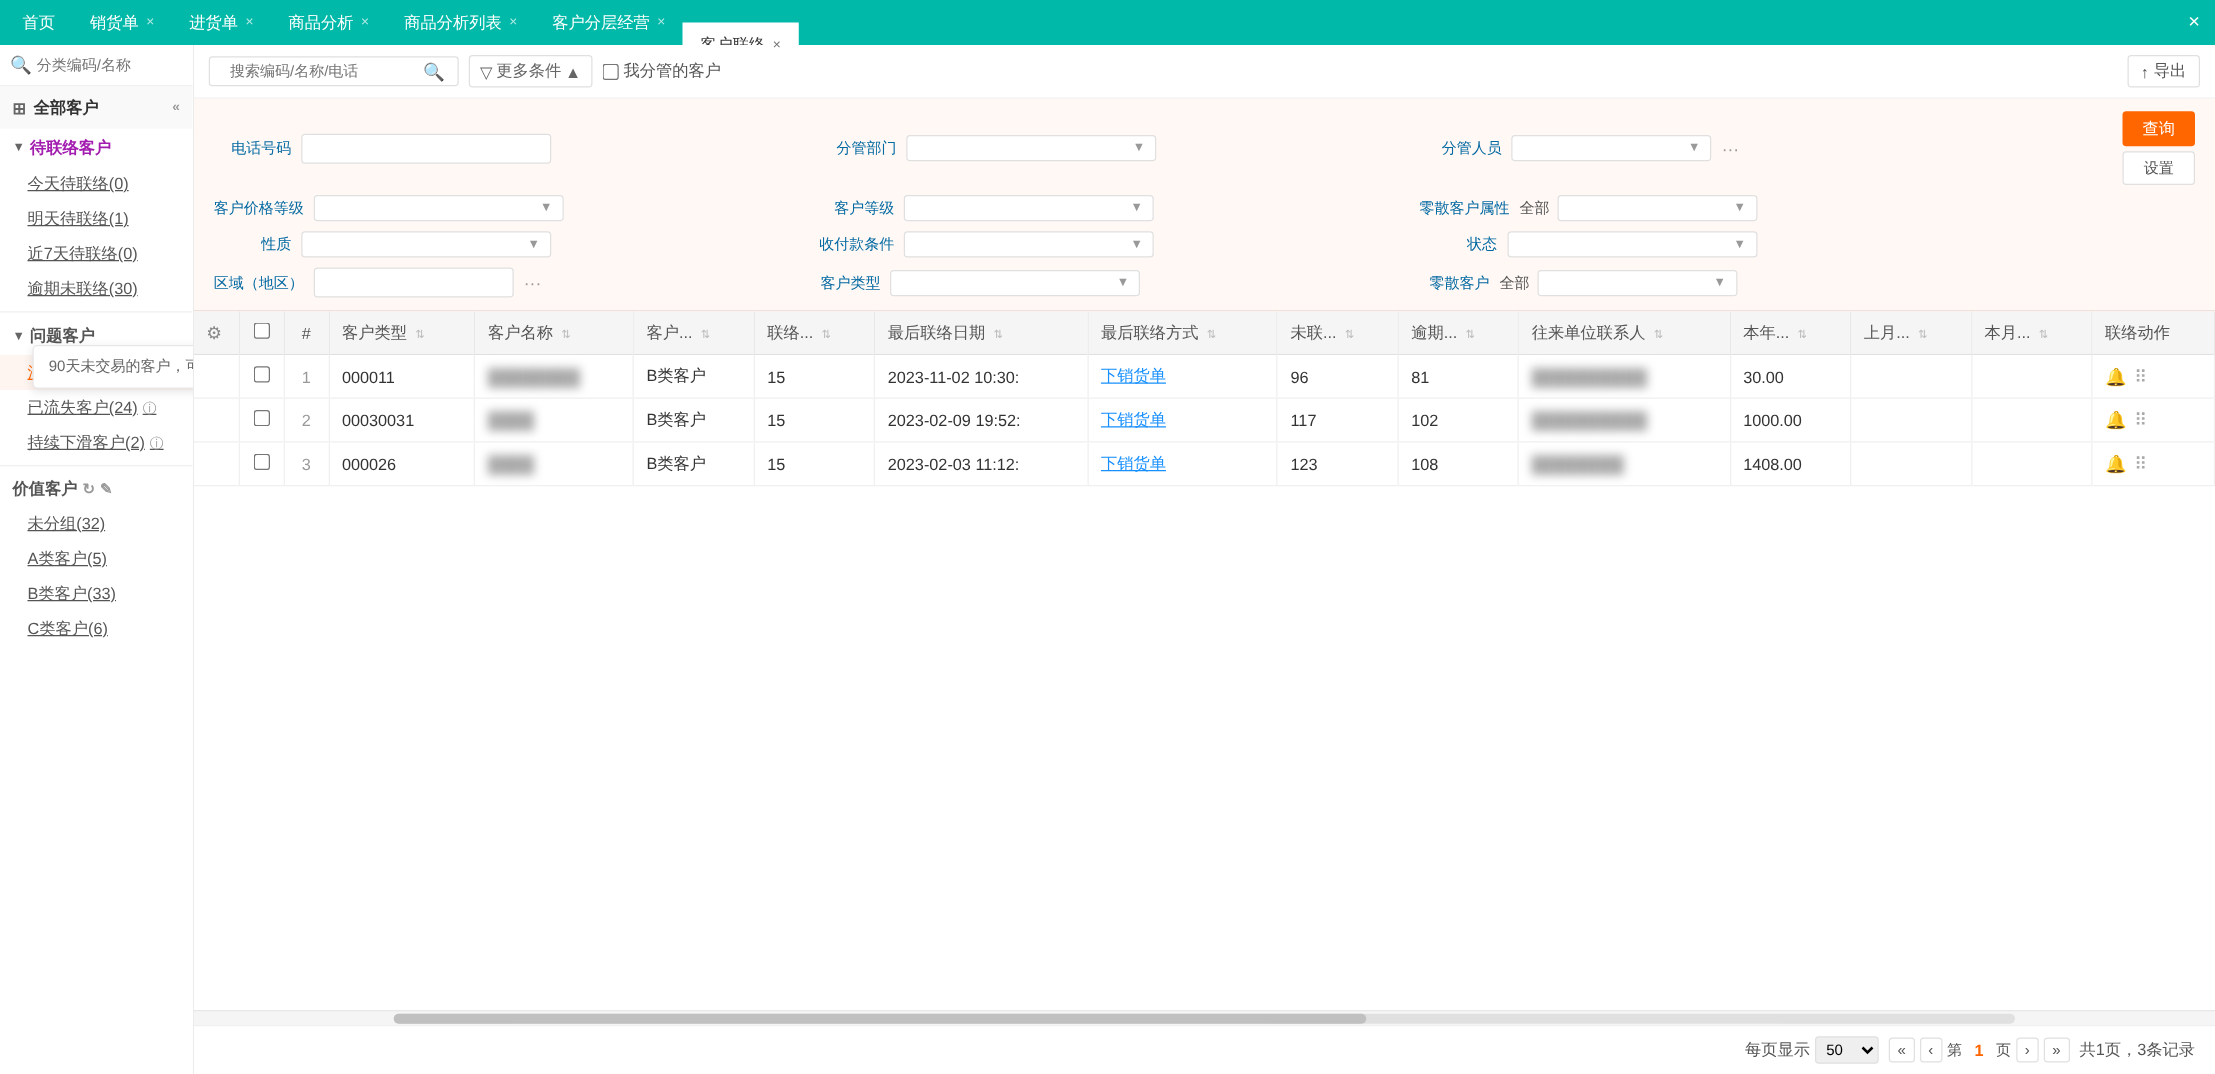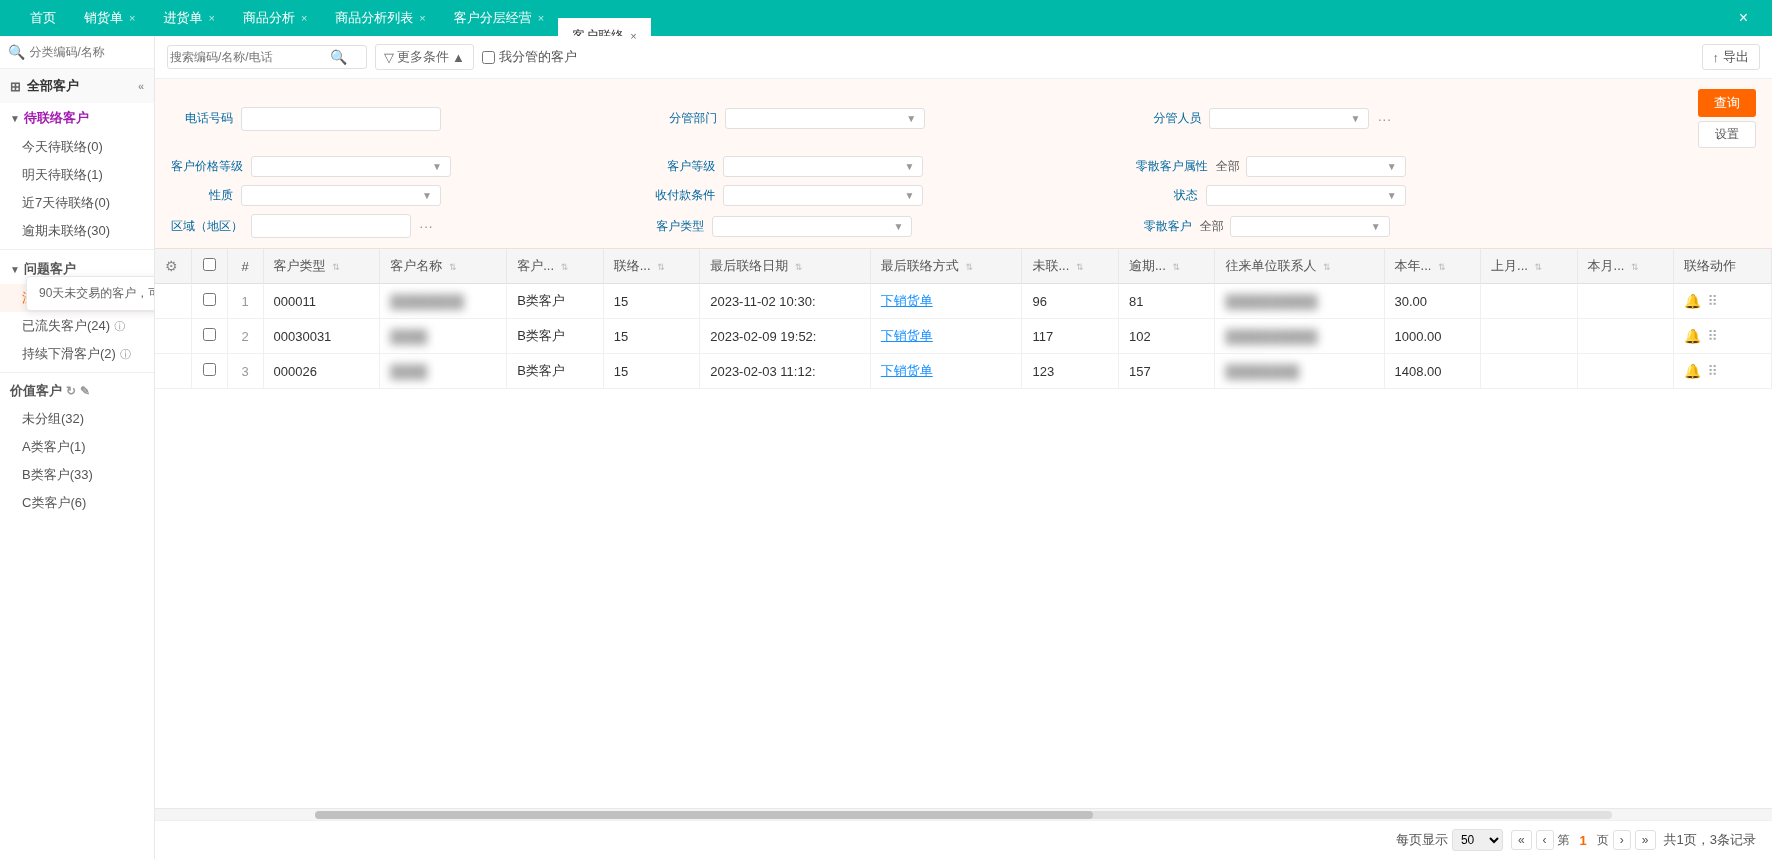--- a/index.html
+++ b/index.html
@@ -4,21 +4,21 @@
   <style>
     * { box-sizing: border-box; margin: 0; padding: 0; font-family: 'Microsoft YaHei', '微软雅黑', Arial, sans-serif; font-size: 13px; }
     body { background: #f5f5f5; overflow: hidden; }
 
     
     .top-nav {
       display: flex;
       align-items: center;
       background: #00b9a8;
       height: 36px;
-      padding: 0 16px;
+      padding: 0 4px;
       color: white;
     }
     .top-nav .nav-item {
       padding: 0 14px;
       height: 36px;
       display: flex;
       align-items: center;
       cursor: pointer;
       white-space: nowrap;
       color: white;
@@ -121,20 +121,21 @@
       font-weight: bold;
       color: #a21caf;
     }
     .sidebar-item {
       display: flex;
       align-items: center;
       padding: 5px 10px 5px 22px;
       color: #555;
       cursor: pointer;
       font-size: 12px;
+      text-decoration: underline;
     }
     .sidebar-item.active {
       color: #ff6600;
       background: #fff5f0;
     }
     .sidebar-item.active .item-text { color: #ff6600; }
     .sidebar-divider { height: 1px; background: #f0f0f0; margin: 4px 0; }
     .sidebar-sub-group-title {
       display: flex;
       align-items: center;
@@ -176,21 +177,21 @@
       border-bottom: 1px solid #f0f0f0;
       display: flex;
       align-items: center;
       gap: 8px;
     }
     .filter-search {
       display: flex;
       align-items: center;
       border: 1px solid #e0e0e0;
       border-radius: 3px;
-      padding: 3px 2px;
+      padding: 3px 16px;
       width: 200px;
     }
     .filter-search input {
       border: none;
       outline: none;
       font-size: 12px;
       color: #999;
       width: 160px;
     }
     .filter-search .search-btn {
@@ -536,21 +537,21 @@
     <div class="sidebar-group">
       <div class="sidebar-sub-group-title">
         <span style="color:#555;">价值客户</span>
         <span style="margin-left:4px;color:#999;font-size:12px;">↻</span>
         <span style="margin-left:4px;color:#999;font-size:12px;">✎</span>
       </div>
       <div class="sidebar-item">
         <span>未分组(32)</span>
       </div>
       <div class="sidebar-item">
-        <span>A类客户(1)</span>
+        <span>A类客户(5)</span>
       </div>
       <div class="sidebar-item">
         <span>B类客户(33)</span>
       </div>
       <div class="sidebar-item">
         <span>C类客户(6)</span>
       </div>
     </div>
   </div>
 
@@ -824,21 +825,21 @@
             <td class="center row-num">3</td>
             <td>000026</td>
             <td><span class="blurred">████</span></td>
             <td>B类客户</td>
             <td>15</td>
             <td>2023-02-03 11:12:</td>
             <td>
               <span class="link-text">下销货单</span>
             </td>
             <td>123</td>
-            <td>157</td>
+            <td>108</td>
             <td><span class="blurred">████████</span></td>
             <td>1408.00</td>
             <td></td>
             <td></td>
             <td>
               <div class="action-icons">
                 <span class="action-icon">🔔</span>
                 <span class="action-icon">⠿</span>
               </div>
             </td>

